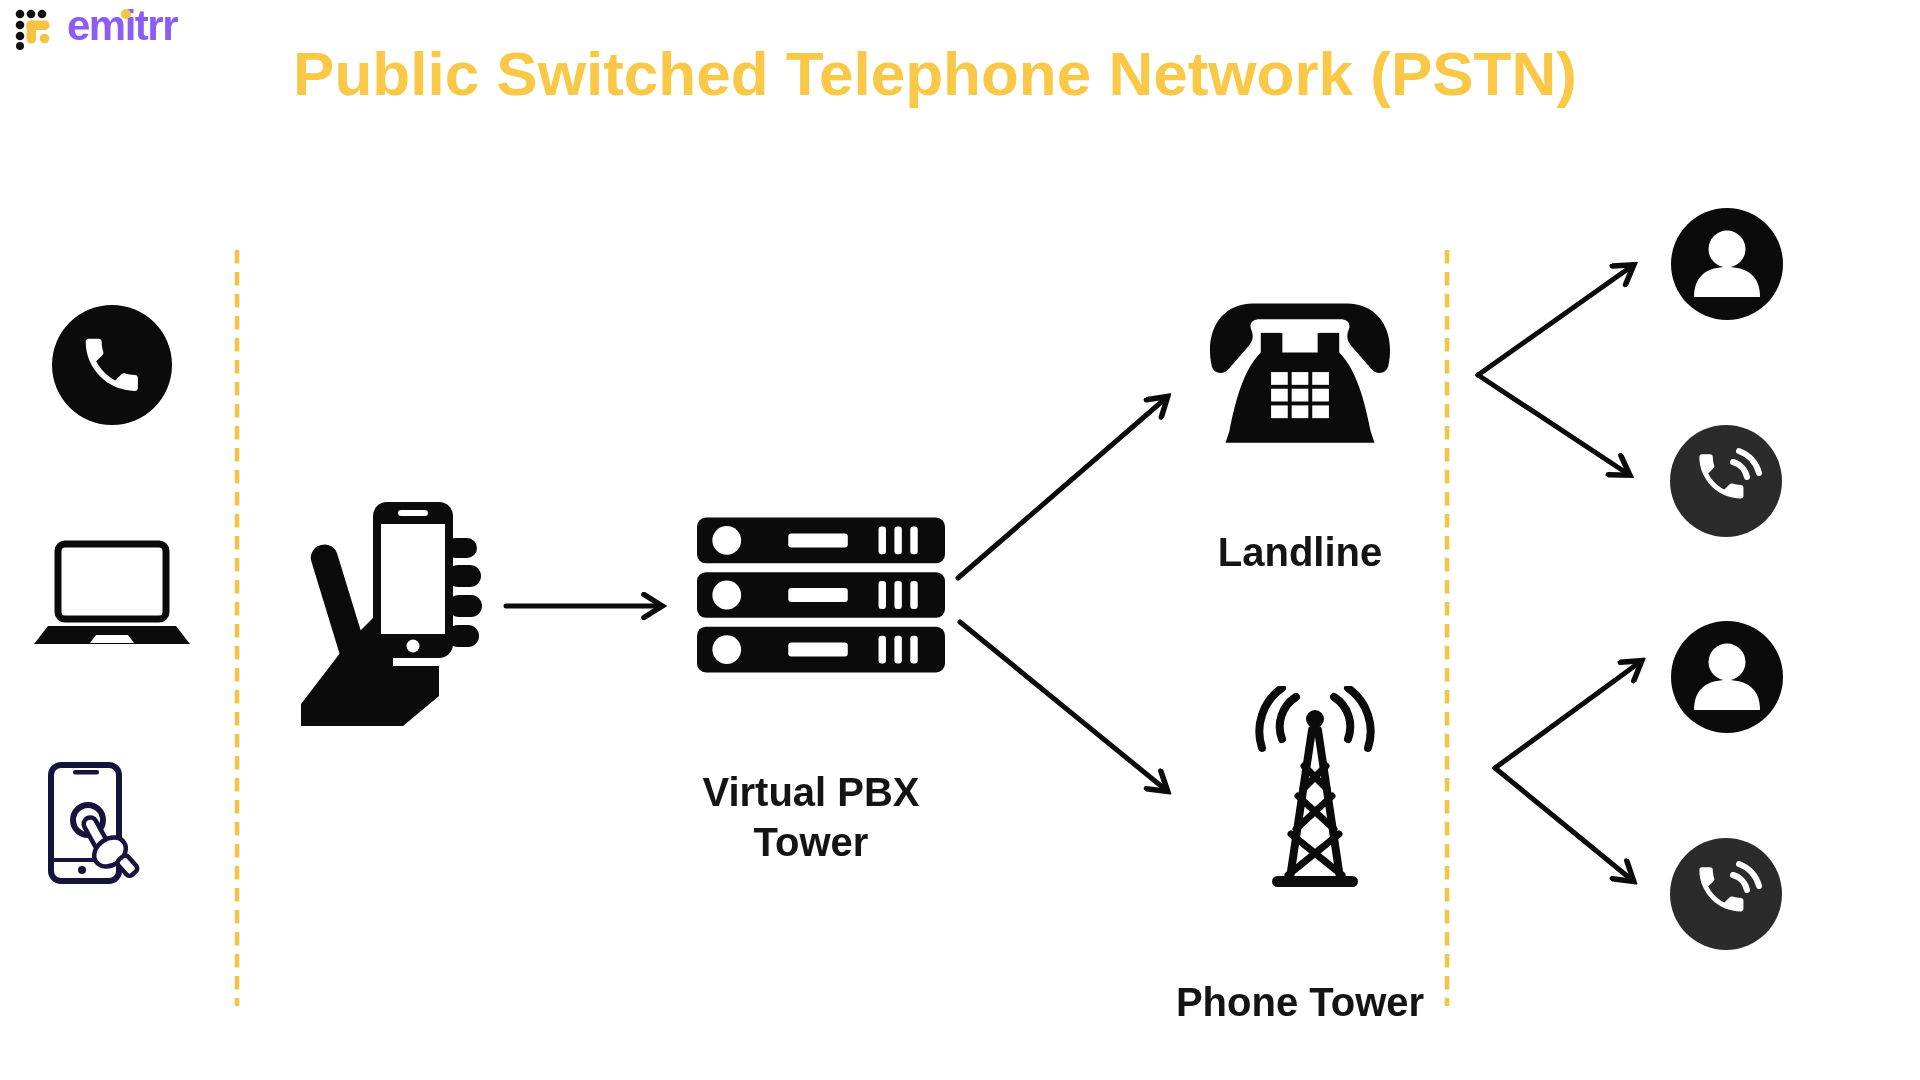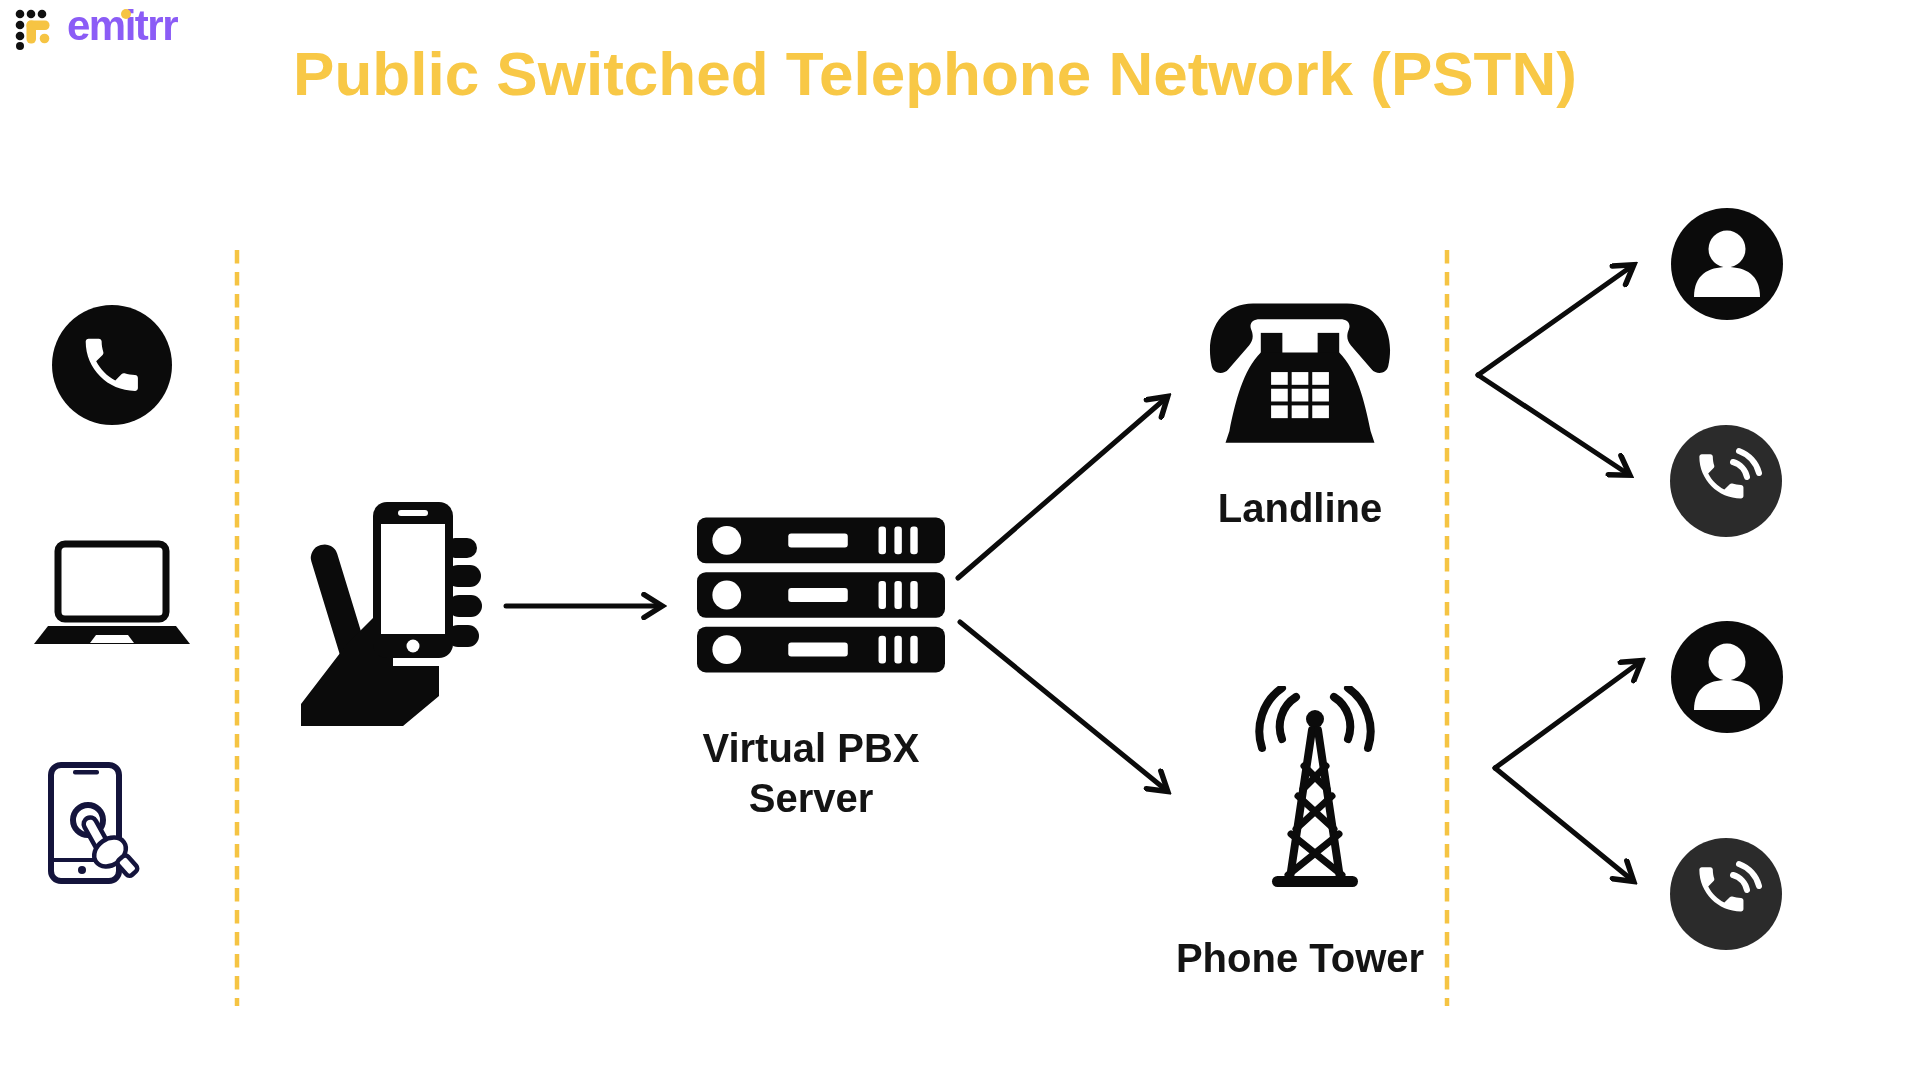--- a/index.html
+++ b/index.html
@@ -2,21 +2,21 @@
 <html><head>
 <meta charset="utf-8">
 <style>
   html,body{margin:0;padding:0;background:#ffffff;}
   .page{position:relative;width:1920px;height:1080px;background:#ffffff;overflow:hidden;
         font-family:"Liberation Sans", sans-serif;}
   .abs{position:absolute;}
   .logo-text{left:60px;top:2px;font-size:42px;font-weight:700;letter-spacing:-1.5px;color:#8b5cf6;margin-left:7px;}
   .logo-tittle{left:121px;top:9px;width:10px;height:10px;border-radius:50%;background:#F6C443;}
   .title{left:230px;top:38px;width:1410px;text-align:center;font-size:62px;font-weight:700;color:#F8C846;}
-  .node-label{font-weight:700;color:#141414;font-size:40px;text-align:center;white-space:pre-line;line-height:1.24;}
+  .node-label{font-weight:700;color:#141414;font-size:40px;text-align:center;white-space:pre-line;line-height:1.24;margin-top:44px;}
   .lbl-voip{left:235px;top:744px;width:300px;}
   .lbl-pbx{left:661px;top:724px;width:300px;}
   .lbl-landline{left:1160px;top:484px;width:280px;}
   .lbl-celltower{left:1150px;top:934px;width:300px;}
   svg{display:block;}
 </style>
 </head>
 <body>
 
 <div class="page">
@@ -119,21 +119,21 @@
         <rect x="199" y="64" width="7.5" height="28" rx="3"></rect>
         <rect x="215" y="64" width="7.5" height="28" rx="3"></rect>
       <circle cx="30" cy="133" r="14.5"></circle>
         <rect x="92" y="126" width="60" height="14" rx="3"></rect>
       <rect x="183" y="119" width="7.5" height="28" rx="3"></rect>
         <rect x="199" y="119" width="7.5" height="28" rx="3"></rect>
         <rect x="215" y="119" width="7.5" height="28" rx="3"></rect>
     </g>
   </svg>
   <div class="abs node-label lbl-pbx">Virtual PBX
-Server</div>
+Tower</div>
 
   <svg class="abs" style="left:1202px;top:291px" width="196" height="170" viewBox="0 0 200 172">
     <g fill="#0b0b0b">
       <path d="M10 76 C2 40 20 12 52 12 L148 12 C180 12 198 40 190 76 C188 84 178 85 173 79 L152 55 C148 50 147 45 150 38 C152 32 148 28 141 28 L59 28 C52 28 48 32 50 38 C53 45 52 50 48 55 L27 79 C22 85 12 84 10 76 Z"></path>
       <rect x="60" y="42" width="22" height="28"></rect>
       <rect x="118" y="42" width="22" height="28"></rect>
       <path d="M60 62 C42 80 34 112 28 142 L24 154 L176 154 L172 142 C166 112 158 80 140 62 Z"></path>
     </g>
     <g fill="#ffffff">
       <rect x="70.5" y="82" width="17" height="13"></rect>

